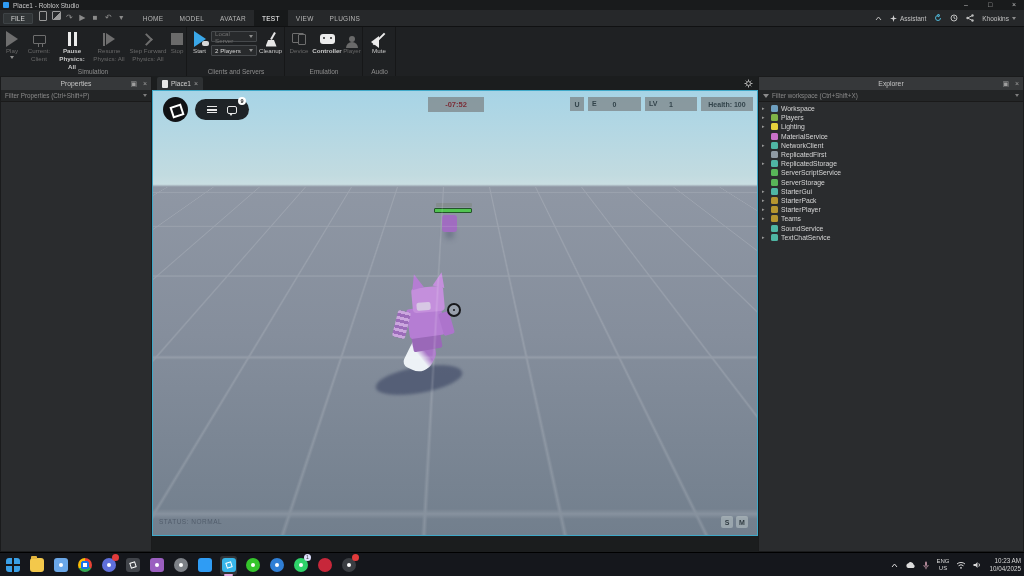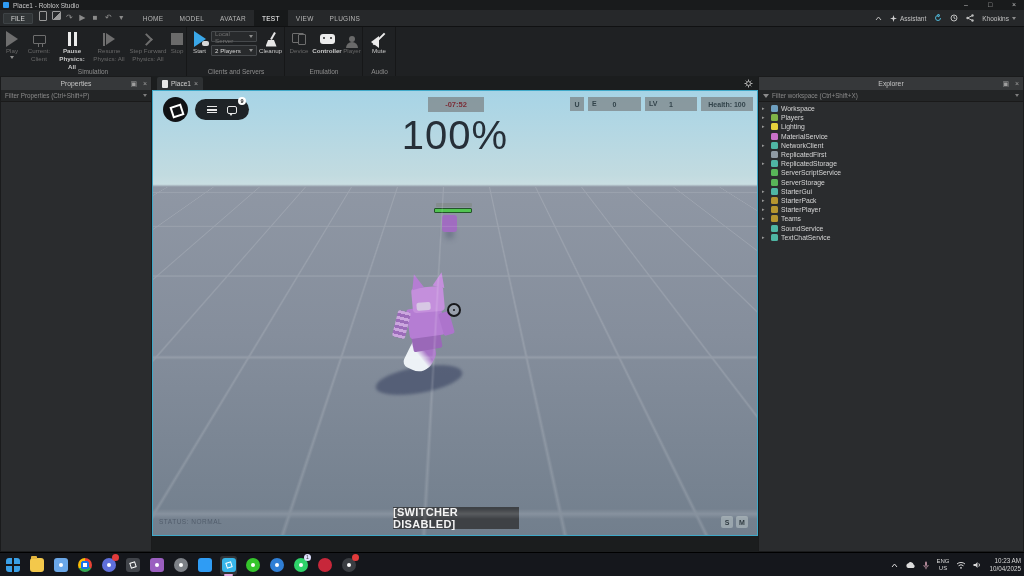--- a/index.html
+++ b/index.html
@@ -378,40 +378,38 @@
       <div class="hudbox statE">
         <span class="slab">E</span>
         <span class="sval">0</span>
       </div>
       <div class="hudbox statLV">
         <span class="slab">LV</span>
         <span class="sval">1</span>
       </div>
       <div class="hudbox statH">Health: 100</div>
 
-      <div class="pct">100%</div>
 
       <div class="enemy-name"></div>
       <div class="enemy-bar">
           <div class="enemy-bar-fill"></div>
         </div>
       <div class="enemy-blob"></div>
 
       <div class="char shadow"></div>
       <div class="char tail"></div>
       <div class="char legs"></div>
       <div class="char torso"></div>
       <div class="char larm"></div>
       <div class="char rarm"></div>
       <div class="char head"></div>
       <div class="char earL"></div>
       <div class="char earR"></div>
       <div class="gcursor"></div>
 
-      <div class="switcher">[SWITCHER DISABLED]</div>
       <div class="statusline">STATUS: NORMAL</div>
       <div class="modebtn btnS">S</div>
       <div class="modebtn btnM">M</div>
     </div>
     <div class="belowstrip"></div>
   </div>
 
   <div class="panel explorer">
     <div class="phead">
       <span>Explorer</span>

